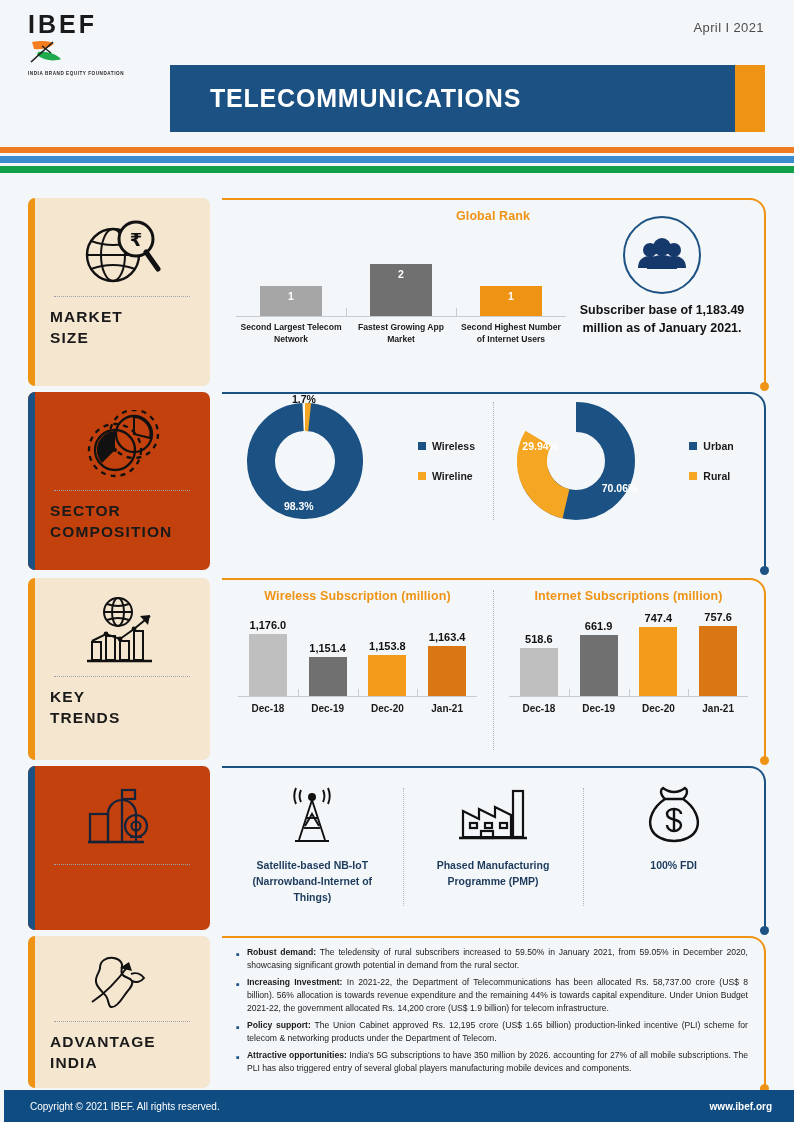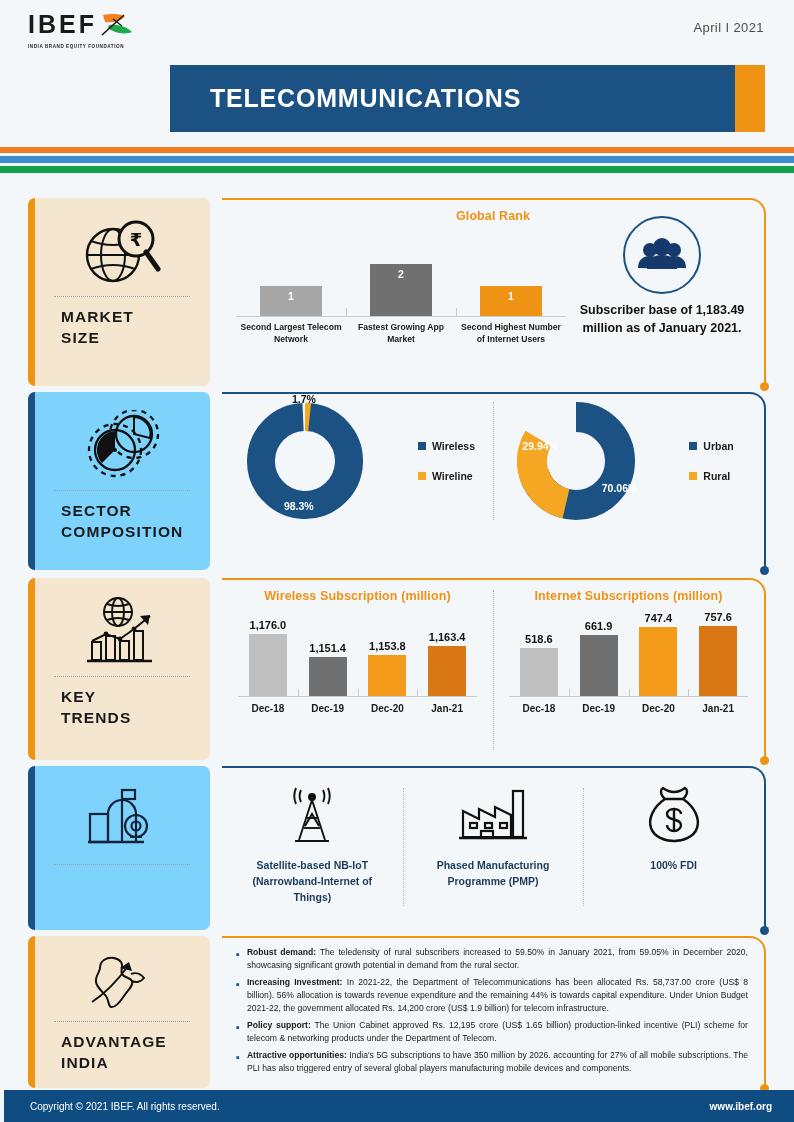--- a/index.html
+++ b/index.html
@@ -7,21 +7,21 @@
   body {
     font-family: "Liberation Sans", sans-serif;
     background: #f4f7fa;
     position: relative;
     overflow: hidden;
   }
 
   
   .header { position: relative; height: 136px; background: #f4f7fa; }
   .logo-wrap { position: absolute; left: 28px; top: 12px; width: 130px; }
-  .logo-row { display: flex; align-items: flex-start; gap: 2px; }
+  .logo-row { display: flex; align-items: flex-start; gap: 2px; flex-direction: column; }
   .logo-text {
     font-size: 25px; font-weight: bold; letter-spacing: 3px;
     color: #1a1a1a; line-height: 1; font-family: "Liberation Sans", sans-serif;
   }
   .logo-mark { position: relative; width: 34px; height: 26px; margin-left: 1px; margin-top: 1px; }
   .logo-sub {
     font-size: 4.6px; letter-spacing: 0.55px; color: #231f20;
     margin-top: 5px; font-weight: bold;
   }
   .date-label {
@@ -56,27 +56,27 @@
   .card {
     position: relative; width: 182px; border-radius: 7px;
     padding: 14px 16px 14px 22px; overflow: hidden;
     display: flex; flex-direction: column;
   }
   .card .card-bar {
     position: absolute; left: 0; top: 0; width: 7px; height: 100%;
   }
   .card.cream { background: #f5e6d0; }
   .card.cream .card-bar { background: #ef9314; }
-  .card.bluey { background: #7dd3fc; }
+  .card.bluey { background: #c2410c; }
   .card.bluey .card-bar { background: #1b5183; }
   .card-icon { height: 78px; display: flex; align-items: center; justify-content: center; }
   .card-sep { border-top: 1px dotted #9aa2ab; margin: 6px 4px 10px 4px; }
   .card-title {
     font-size: 15.5px; font-weight: bold; color: #1a1a1a;
-    letter-spacing: 1.1px; line-height: 1.35; margin-left: 11px;
+    letter-spacing: 1.1px; line-height: 1.35;
   }
 
   
   .panel { position: relative; margin-left: 12px; flex: 1; }
   .panel-inner {
     position: relative; height: 100%;
     background: #f4f7fa;
     border-top: 2px solid #ef9314;
     border-right: 2px solid #ef9314;
     border-top-right-radius: 16px;

